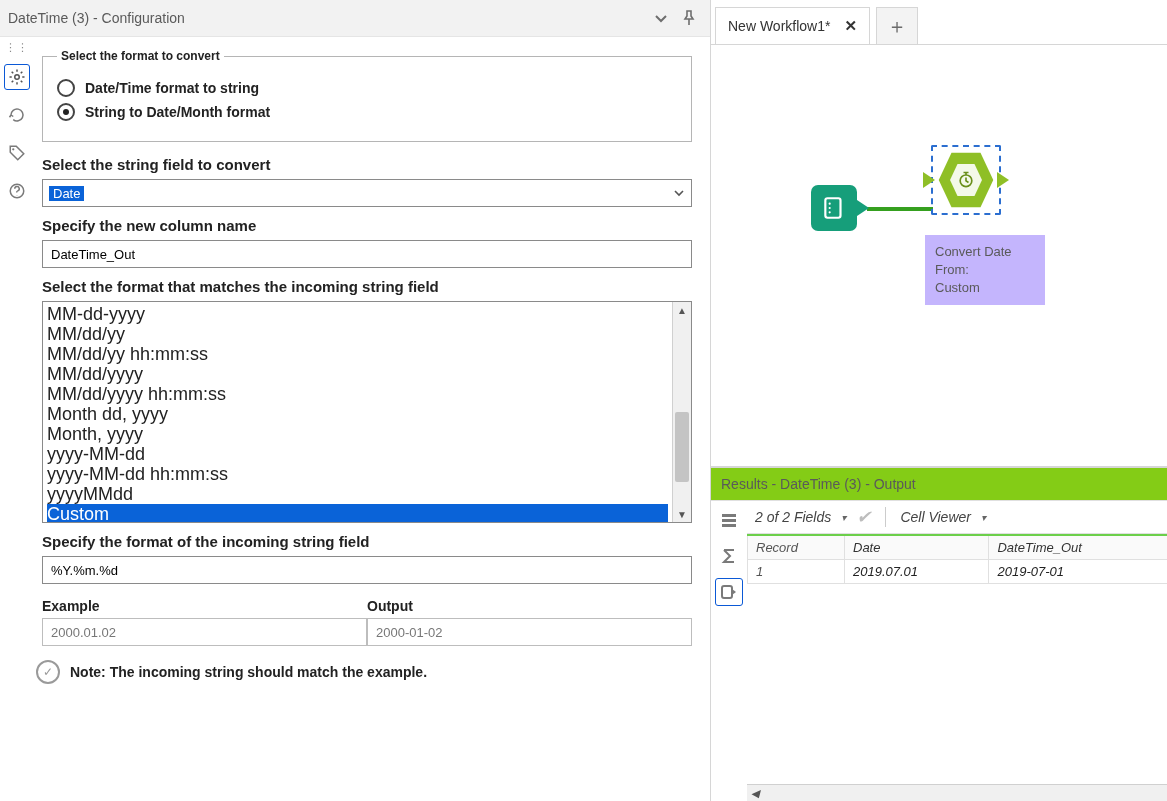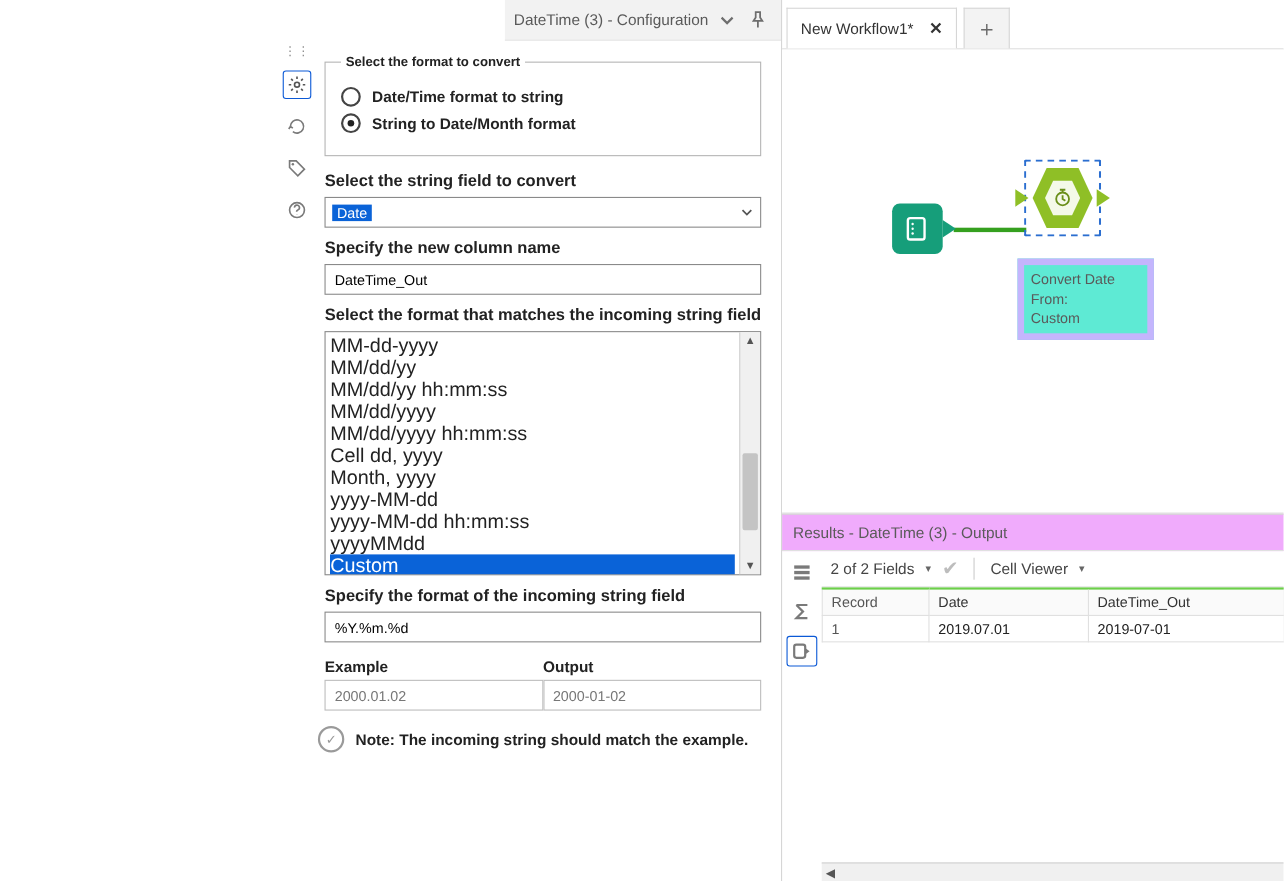--- a/index.html
+++ b/index.html
@@ -19,21 +19,20 @@
   height: 801px;
 }
 
 
 .left {
   width: 710px;
   border-right: 1px solid #d6d6d6;
   display: flex;
   flex-direction: column;
   position: relative;
-  align-items: flex-end;
 }
 .left-header {
   height: 36px;
   background: #f2f2f2;
   color: #5a5a5a;
   display: flex;
   align-items: center;
   padding: 0 10px 0 8px;
   border-bottom: 1px solid #e5e5e5;
   font-size: 14px;
@@ -382,43 +381,44 @@
   transform: translateY(-50%);
   width: 0; height: 0;
   border-top: 8px solid transparent;
   border-bottom: 8px solid transparent;
   border-left: 12px solid #8fbf26;
 }
 .tool-label {
   position: absolute;
   left: 214px; top: 190px;
   width: 100px;
-  border: 6px solid #c4b5fd;
+  border: 4px solid #c4b5fd;
   padding: 4px 6px;
   font-size: 13px;
   color: #5a5a5a;
-  background: #5eead4;
+  background: #c4b5fd;
   line-height: 18px;
 }
 
 
 .results-header {
   height: 32px;
-  background: #f0abfc;
+  background: #84cc16;
   color: #5a5a5a;
   display: flex;
   align-items: center;
   padding: 0 10px;
   font-size: 14px;
   border-top: 1px solid #d6d6d6;
   border-bottom: 1px solid #e0e0e0;
 }
 .results-body {
   display: flex;
   height: 300px;
+  font-style: italic;
 }
 .res-strip {
   width: 36px;
   display: flex;
   flex-direction: column;
   align-items: center;
   gap: 10px;
   padding-top: 6px;
 }
 .res-icon {
@@ -574,21 +574,21 @@
         </div>
 
         <div class="lbl">Select the format that matches the incoming string field</div>
         <div class="listbox-wrap">
           <div class="listbox" id="format-listbox">
               <div class="item">MM-dd-yyyy</div>
               <div class="item">MM/dd/yy</div>
               <div class="item">MM/dd/yy hh:mm:ss</div>
               <div class="item">MM/dd/yyyy</div>
               <div class="item">MM/dd/yyyy hh:mm:ss</div>
-              <div class="item">Cell dd, yyyy</div>
+              <div class="item">Month dd, yyyy</div>
               <div class="item">Month, yyyy</div>
               <div class="item">yyyy-MM-dd</div>
               <div class="item">yyyy-MM-dd hh:mm:ss</div>
               <div class="item">yyyyMMdd</div>
               <div class="item selected">Custom</div>
             </div>
           <div class="listbox-scroll">
             <div class="arrow up">▲</div>
             <div class="thumb"></div>
             <div class="arrow down">▼</div>

